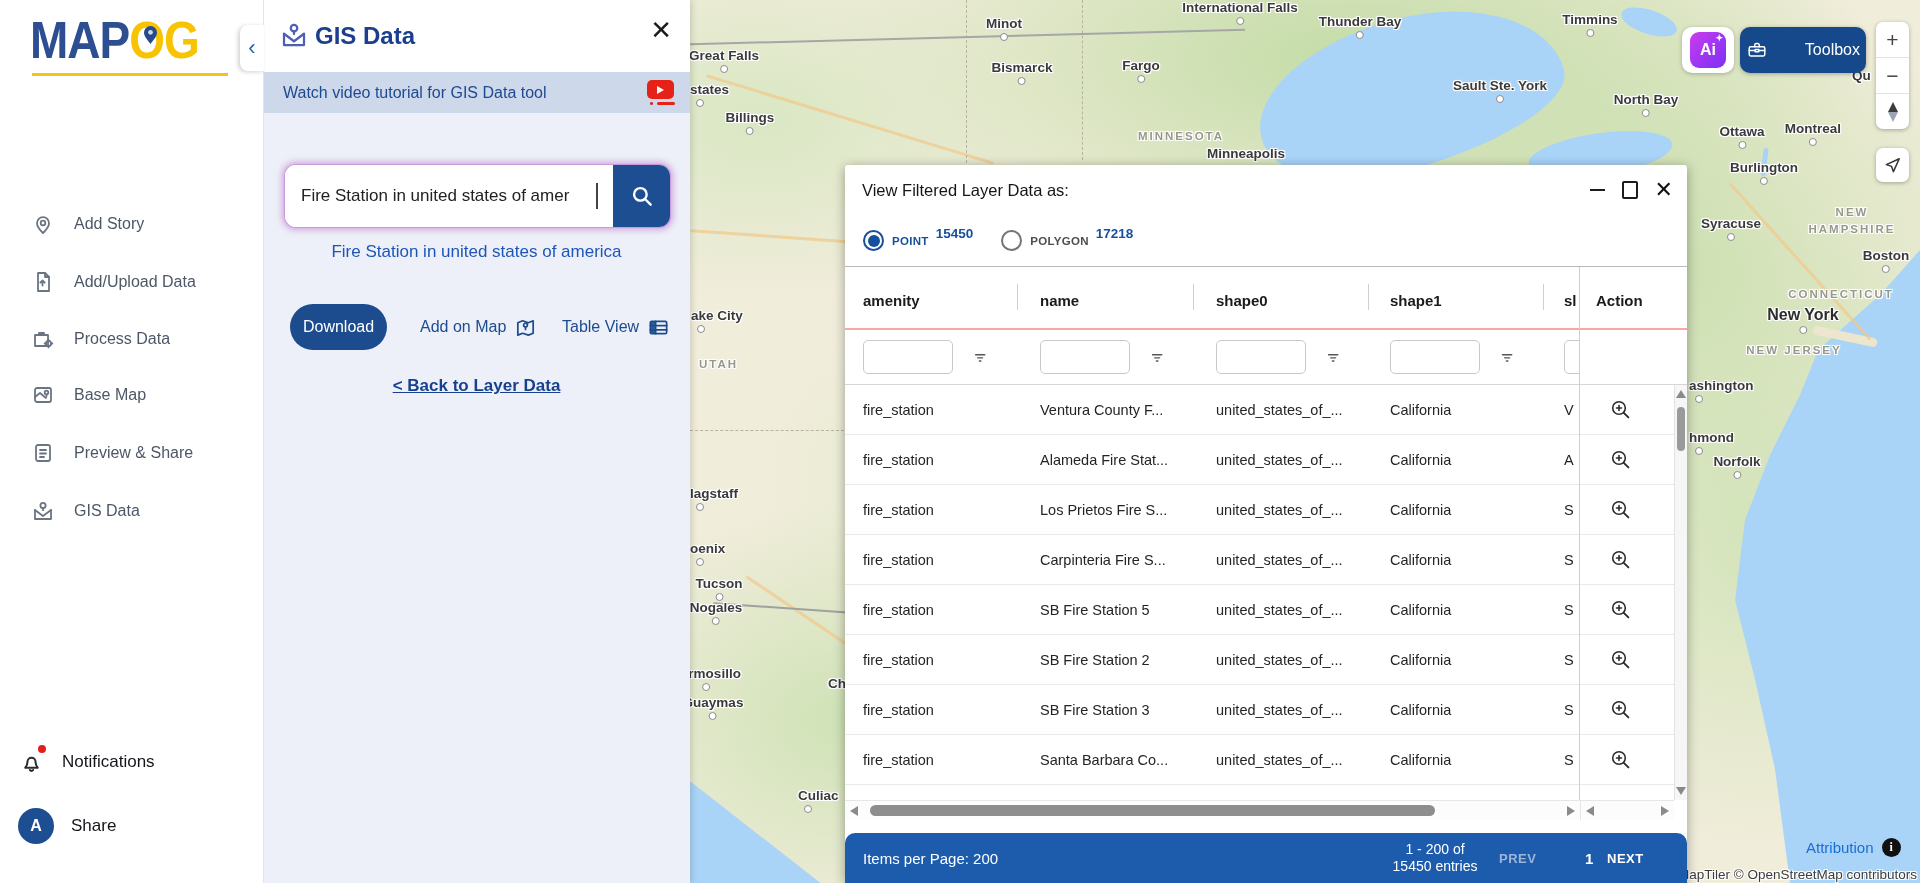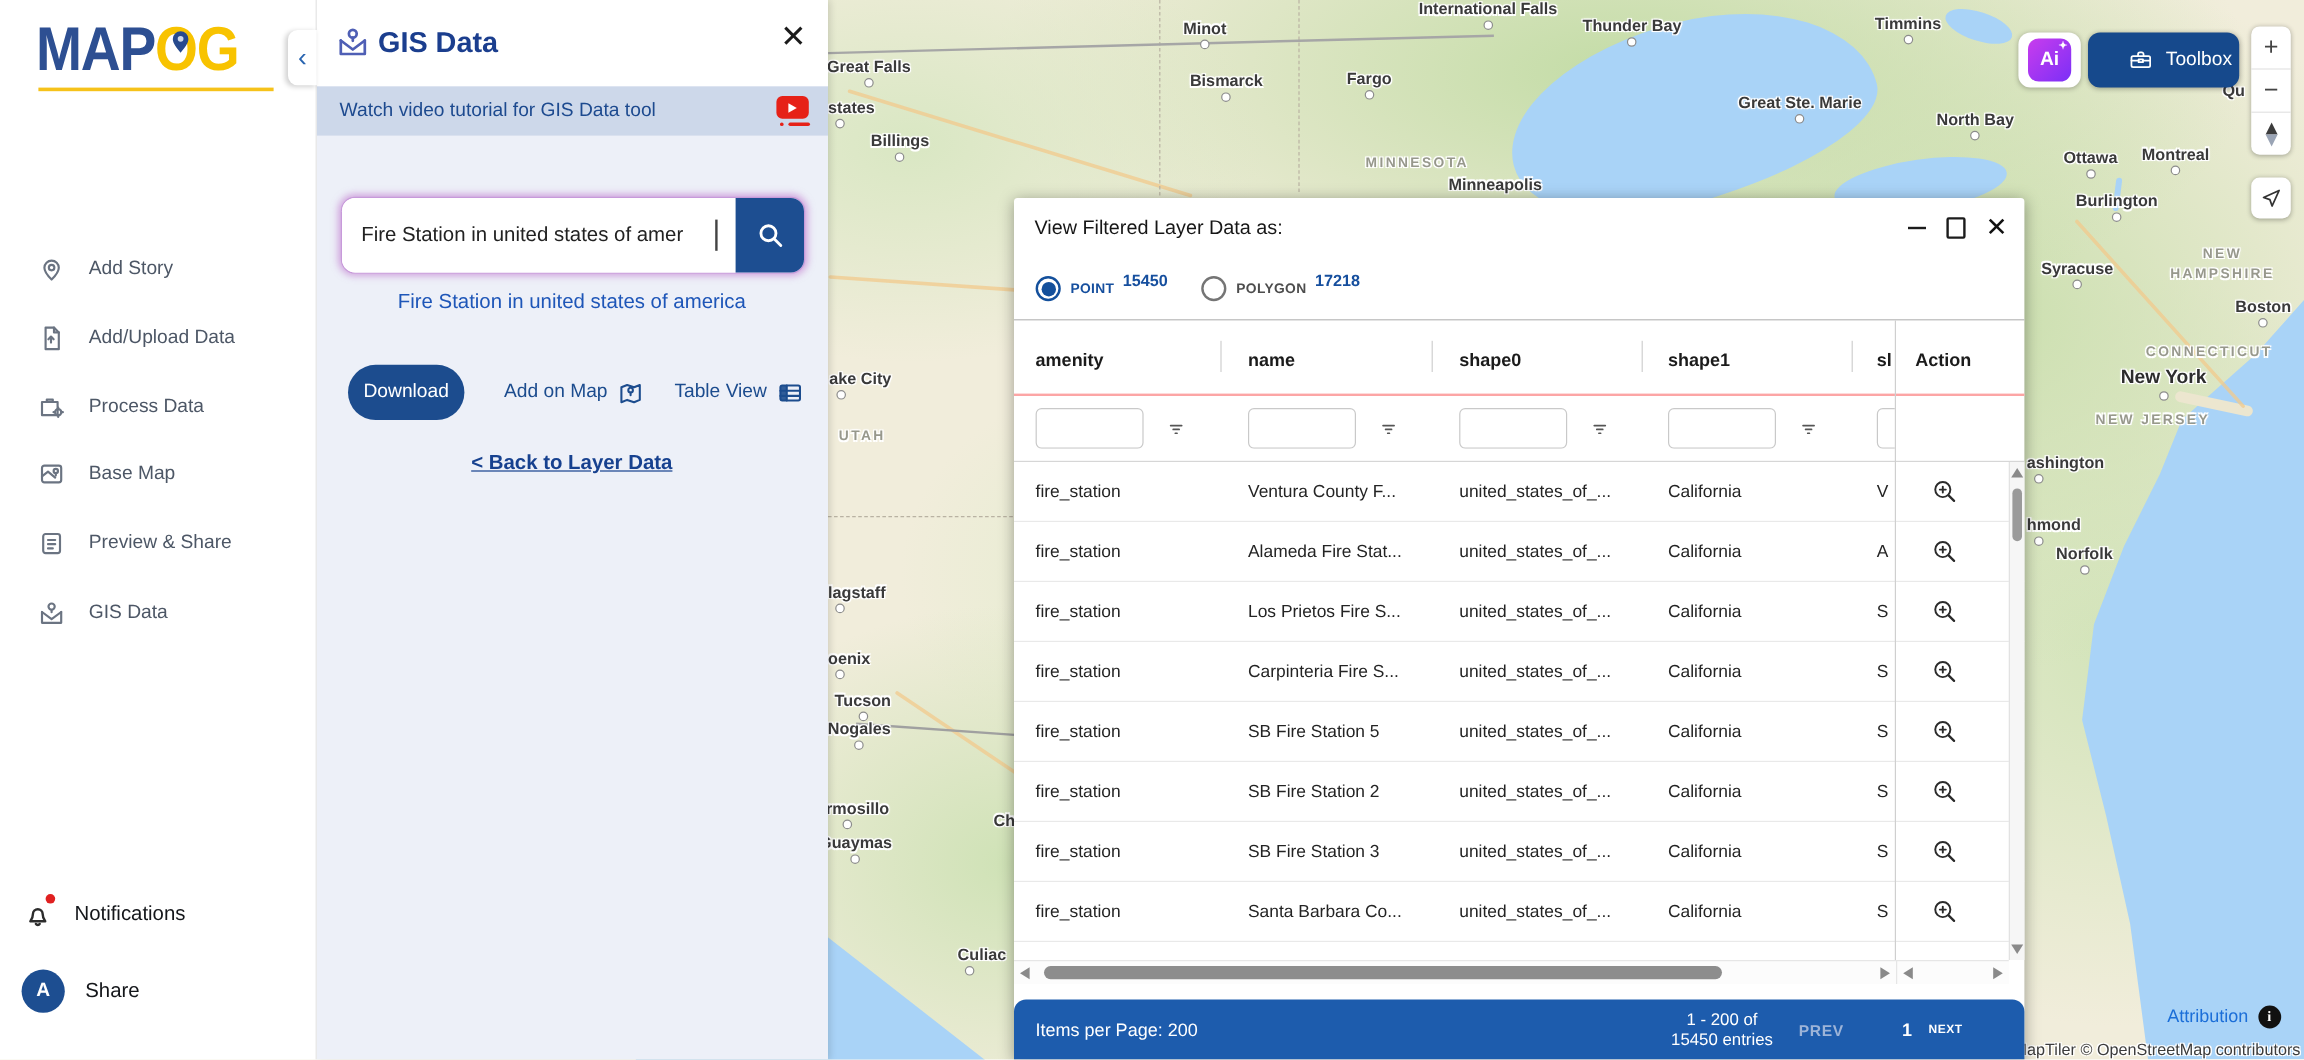--- a/index.html
+++ b/index.html
@@ -86,21 +86,21 @@
     border-radius:8px 0 0 8px;box-shadow:-2px 1px 4px rgba(0,0,0,.18);display:flex;align-items:center;
     justify-content:center;color:#2864b0;font-size:22px;cursor:pointer}
 
   
   #ai-card{position:absolute;left:1682px;top:27px;width:52px;height:46px;background:#fff;border-radius:10px;z-index:30;
     box-shadow:0 1px 4px rgba(0,0,0,.25);display:flex;align-items:center;justify-content:center;cursor:pointer}
   #ai-badge{width:36px;height:36px;border-radius:9px;background:linear-gradient(135deg,#c93ded,#7b2ff7);
     color:#fff;font-size:16px;font-weight:700;display:flex;align-items:center;justify-content:center;position:relative}
   #ai-spark{position:absolute;right:3px;top:1px;font-size:9px;color:#fff}
   #toolbox-btn{position:absolute;left:1740px;top:27px;width:126px;height:46px;background:#16498c;border:none;border-radius:10px;
-    z-index:30;color:#fff;display:flex;align-items:center;justify-content:flex-end;gap:10px;font-size:16px;
+    z-index:30;color:#fff;display:flex;align-items:center;justify-content:space-between;gap:10px;font-size:16px;
     cursor:pointer;box-shadow:0 1px 4px rgba(0,0,0,.3);font-family:"Liberation Sans",sans-serif}
   #zoomgroup{position:absolute;left:1876px;top:22px;width:33px;background:#fff;border-radius:7px;z-index:30;
     box-shadow:0 1px 4px rgba(0,0,0,.3)}
   .zcell{width:33px;height:35px;display:flex;align-items:center;justify-content:center;font-size:21px;color:#444;cursor:pointer}
   .zcell + .zcell{border-top:1px solid #e3e3e3}
   #nav-btn{position:absolute;left:1876px;top:148px;width:33px;height:34px;background:#fff;border-radius:7px;z-index:30;
     box-shadow:0 1px 4px rgba(0,0,0,.3);display:flex;align-items:center;justify-content:center;color:#333;cursor:pointer}
   .c-n{width:0;height:0;border-left:5px solid transparent;border-right:5px solid transparent;border-bottom:10px solid #3c3c3c}
   .c-s{width:0;height:0;border-left:5px solid transparent;border-right:5px solid transparent;border-top:10px solid #9aa4b5}
 
@@ -155,21 +155,21 @@
   #hscroll{position:absolute;left:0;top:635px;width:735px;height:20px;background:#fcfcfc;border-top:1px solid #e6e6e6;box-sizing:border-box}
   #hthumb{position:absolute;left:25px;top:4px;width:565px;height:11px;background:#8d8d8d;border-radius:6px;cursor:pointer}
   #hscroll2{position:absolute;left:735px;top:635px;width:94px;height:20px;background:#fcfcfc;border-top:1px solid #e6e6e6;
     border-left:1px solid #e6e6e6;box-sizing:border-box}
   #pagebar{position:absolute;left:0;top:668px;width:100%;height:50px;background:#1d5cad;border-radius:10px 10px 0 0;
     display:flex;align-items:center;color:#fff}
   #pg-items{font-size:15px;margin-left:18px}
   #pg-range{position:absolute;left:530px;width:120px;text-align:center;font-size:14px;line-height:1.25}
   #pg-prev{position:absolute;left:654px;font-size:13px;font-weight:700;color:#9db4d8;letter-spacing:.5px;cursor:pointer}
   #pg-page{position:absolute;left:740px;font-size:15px;font-weight:700;cursor:pointer}
-  #pg-next{position:absolute;left:762px;font-size:10px;font-weight:700;letter-spacing:.5px;cursor:pointer}
+  #pg-next{position:absolute;left:762px;font-size:13px;font-weight:700;letter-spacing:.5px;cursor:pointer}
 </style>
 </head>
 <body>
 
 <svg width="0" height="0" style="position:absolute">
   <defs>
     <symbol id="i-map" viewBox="0 0 24 24">
         <path d="M9 4 4 6v14l5-2 6 2 5-2V4l-5 2-6-2z"></path>
         <path d="M9 4v14M15 6v14"></path>
       </symbol>
@@ -268,21 +268,21 @@
 <div class="ml d" style="left:1004px;top:16px">Minot</div>
 <div class="ml d" style="left:1240px;top:0px">International Falls</div>
 <div class="ml d" style="left:1360px;top:14px">Thunder Bay</div>
 <div class="ml d" style="left:1590px;top:12px">Timmins</div>
 <div class="ml d" style="left:724px;top:48px">Great Falls</div>
 <div class="ml d" style="left:1022px;top:60px">Bismarck</div>
 <div class="ml d" style="left:1141px;top:58px">Fargo</div>
 <div class="ml d" style="left:750px;top:110px">Billings</div>
 <div class="ml rg" style="left:1181px;top:130px">MINNESOTA</div>
 <div class="ml" style="left:1246px;top:146px">Minneapolis</div>
-<div class="ml d" style="left:1500px;top:78px">Great Ste. Marie</div>
+<div class="ml d" style="left:1500px;top:78px">Sault Ste. York</div>
 <div class="ml d" style="left:1646px;top:92px">North Bay</div>
 <div class="ml d" style="left:1742px;top:124px">Ottawa</div>
 <div class="ml d" style="left:1813px;top:121px">Montreal</div>
 <div class="ml d" style="left:1764px;top:160px">Burlington</div>
 <div class="ml d" style="left:1731px;top:216px">Syracuse</div>
 <div class="ml rg wrap" style="left:1852px;top:204px">NEW HAMPSHIRE</div>
 <div class="ml d" style="left:1886px;top:248px">Boston</div>
 <div class="ml rg" style="left:1841px;top:288px">CONNECTICUT</div>
 <div class="ml big d" style="left:1803px;top:306px">New York</div>
 <div class="ml rg" style="left:1794px;top:344px">NEW JERSEY</div>

